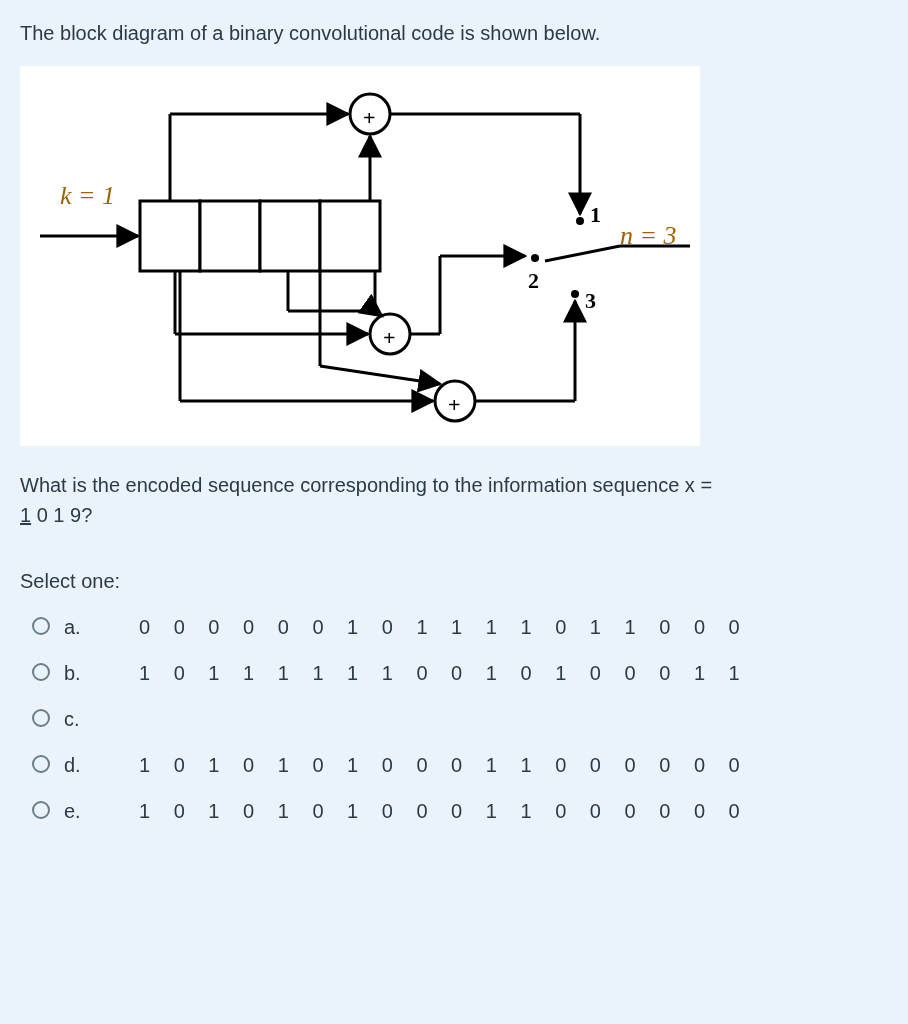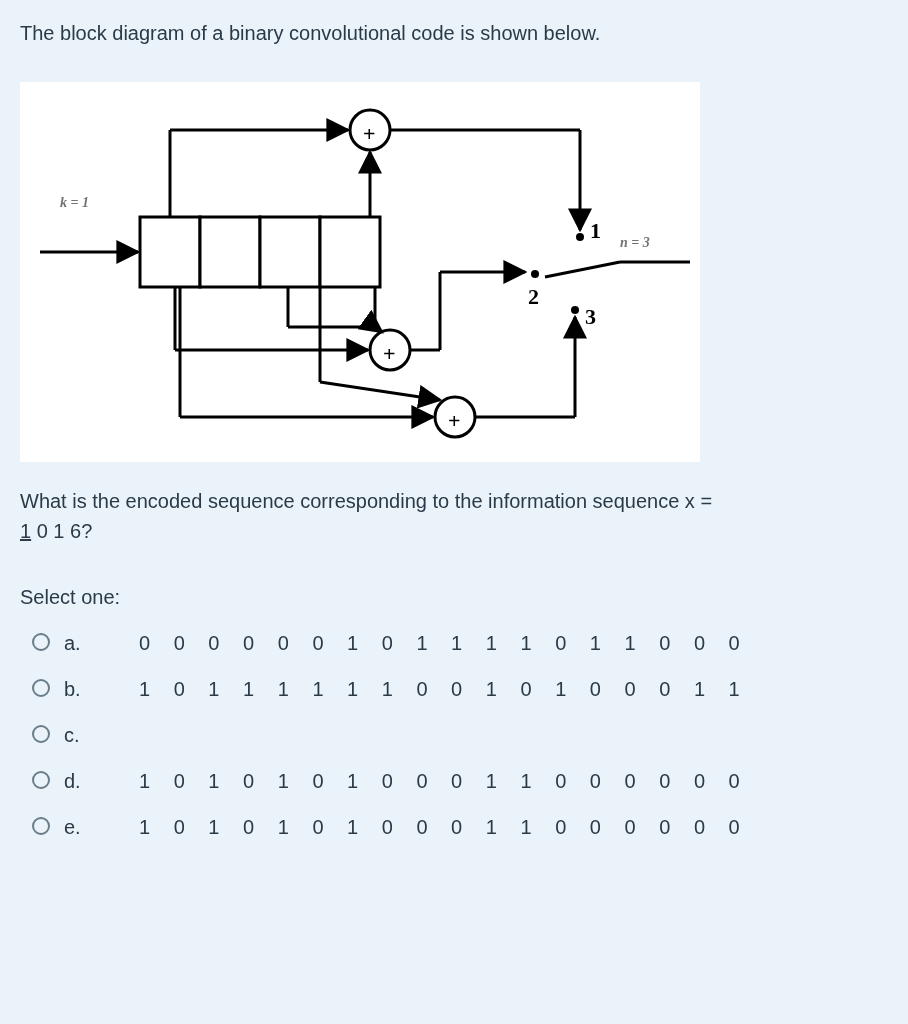--- a/index.html
+++ b/index.html
@@ -7,21 +7,21 @@
     background:#eaf3fa;
     font-family:Arial,Helvetica,sans-serif;
     color:#2a3a47;
     font-size:20px;
     line-height:1.5;
     width:908px;
     min-height:1024px;
     box-sizing:border-box;
     padding:18px 20px 40px 20px;
   }
-  .prompt{margin-bottom:34px}
+  .prompt{margin-bottom:18px}
   .diagram-box{
     background:#fff;
     width:680px;
     height:380px;
     margin:0 0 24px 0;
     position:relative;
   }
   .question{margin:18px 0 36px 0}
   .underline{text-decoration:underline}
   .select-one{margin-bottom:12px}
@@ -42,21 +42,21 @@
   .opt-label{
     width:28px;flex:0 0 28px;
   }
   .seq{
     letter-spacing:0;
     word-spacing:18px;
     max-width:760px;
     margin-left:47px;
   }
   
-  .serif{font-family:"Times New Roman",Times,serif;font-style:italic;font-size:14px;font-weight:bold;color:#737373}
+  .serif{font-family:"Times New Roman",Times,serif;font-style:italic;font-size:26px;font-weight:normal;color:#a16207}
   .num{font-family:"Times New Roman",Times,serif;font-size:22px;font-weight:bold;color:#000}
   svg{position:absolute;left:0;top:0}
 </style>
 </head>
 <body>
 
 <div class="prompt">The block diagram of a binary convolutional code is shown below.</div>
 
 <div class="diagram-box">
   <svg width="680" height="380" viewBox="0 0 680 380">
@@ -123,21 +123,21 @@
   <div class="num" style="position:absolute;left:508px;top:198px">2</div>
   <div class="num" style="position:absolute;left:565px;top:218px">3</div>
   <div class="num" style="position:absolute;left:343px;top:35px;font-style:normal">+</div>
   <div class="num" style="position:absolute;left:363px;top:255px;font-style:normal">+</div>
   <div class="num" style="position:absolute;left:428px;top:322px;font-style:normal">+</div>
 </div>
 
 <div class="question">
   <span>What is the encoded sequence corresponding to the information sequence x =</span>
   <br>
-  <span class="underline">1</span><span>   0    1    6?</span>
+  <span class="underline">1</span><span>   0    1    9?</span>
 </div>
 
 <div class="select-one">Select one:</div>
 
 <div class="option">
   <span class="radio"></span>
   <span class="opt-label">a.</span>
   <span class="seq">0 0 0 0 0 0 1 0 1 1 1 1 0 1 1 0 0 0</span>
 </div>
 

